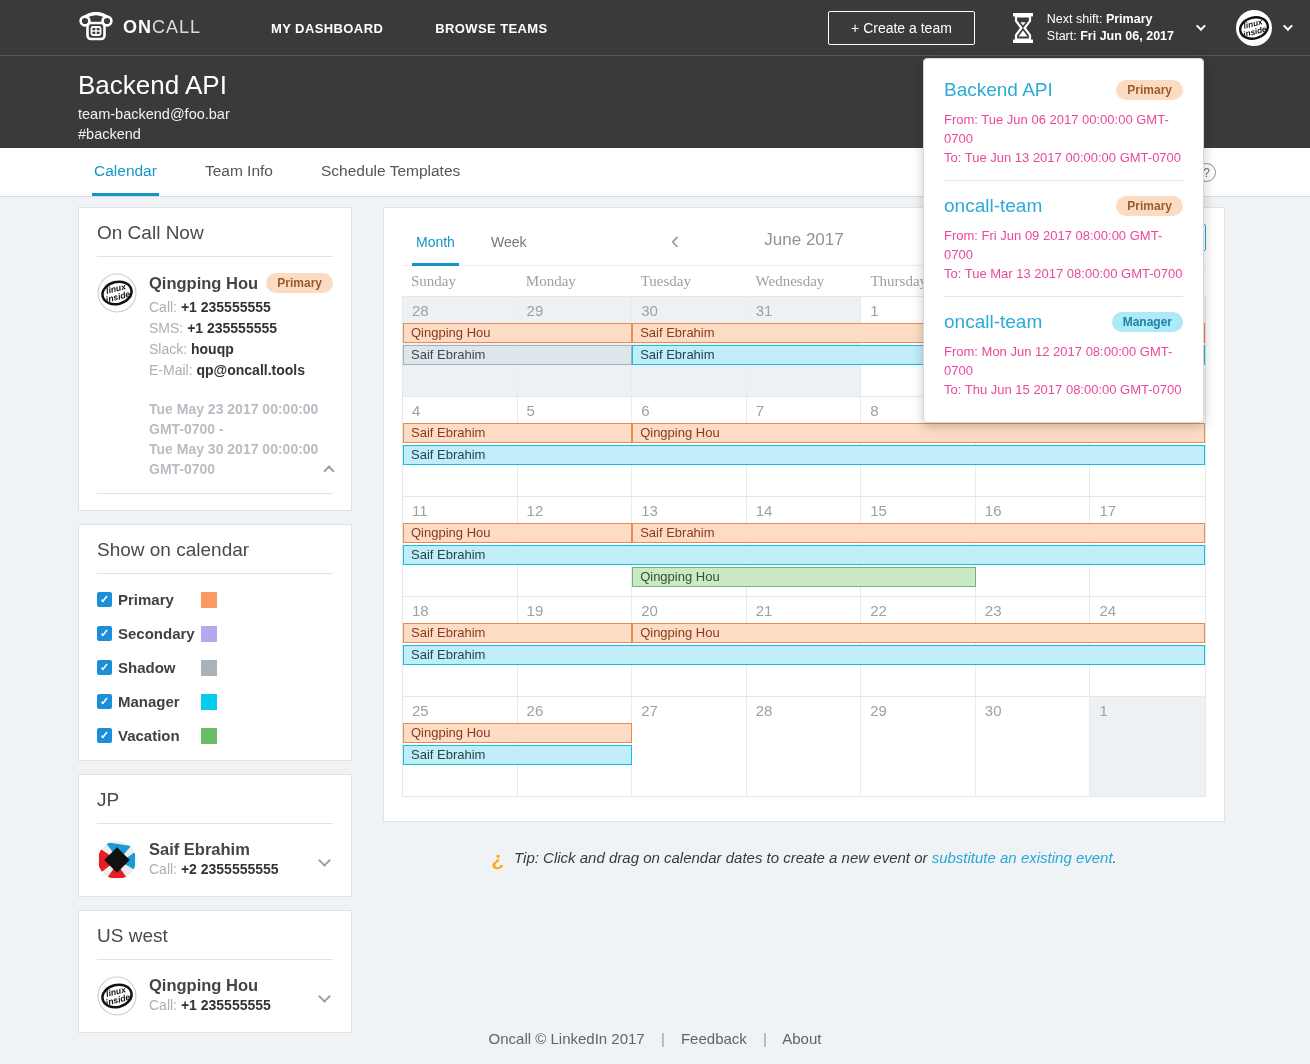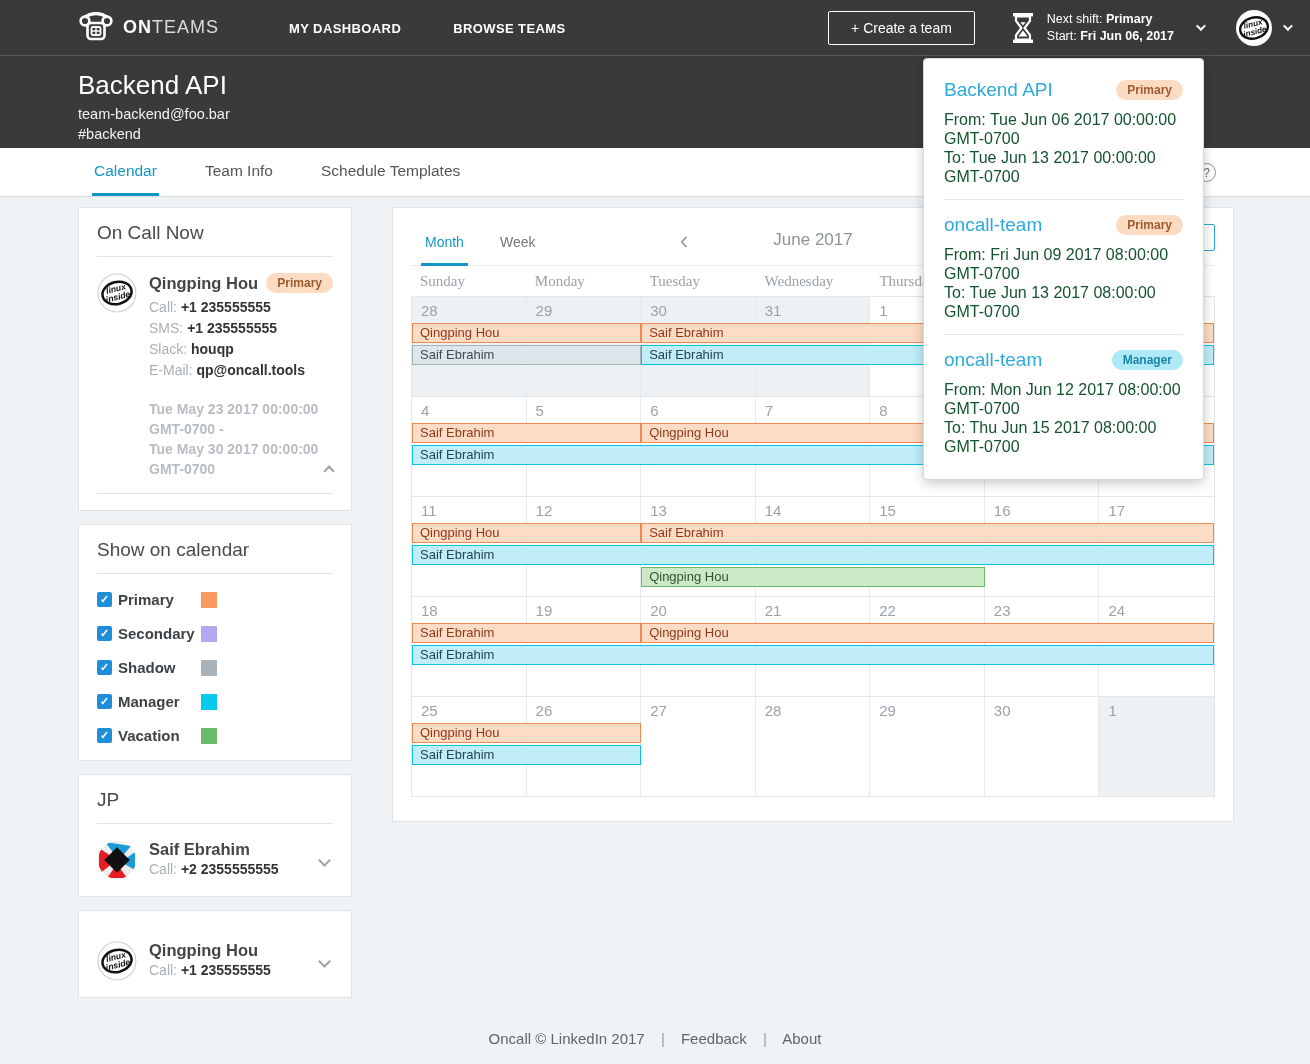--- a/index.html
+++ b/index.html
@@ -46,21 +46,21 @@
   }
   .tab { font-size:15.5px; color:#555; display:flex; align-items:center;
     padding:0 2px; margin-right:44px; cursor:pointer; border-bottom:3px solid transparent; }
   .tab.active { color:#1495c8; border-bottom-color:#1495c8; }
   .help-circle {
     position:absolute; right:94px; top:15px; width:19px; height:19px; border-radius:50%;
     border:1.5px solid #8a9297; color:#6b7479; font-size:12px; display:flex;
     align-items:center; justify-content:center; cursor:pointer; background:#fff;
   }
   
-  .content { display:flex; padding:10px 90px 0 78px; gap:40px; }
+  .content { display:flex; padding:10px 90px 0 78px; gap:31px; }
   .sidebar { width:274px; flex:none; }
   .main { width:842px; flex:none; }
   .card { background:#fff; border:1px solid #dfe3e6; margin-bottom:13px; padding:14px 18px 16px; }
   .card-title { font-size:19px; color:#4a4a4a; font-weight:normal; padding-bottom:12px;
     border-bottom:1px solid #e2e2e2; }
   
   .person-row { display:flex; align-items:flex-start; gap:12px; padding-top:16px; }
   .person-info { flex:1; }
   .person-name-row { display:flex; align-items:center; justify-content:space-between; }
   .person-name { font-size:16.5px; font-weight:bold; color:#444; }
@@ -123,40 +123,40 @@
   
   .shift-popup {
     position:absolute; left:923px; top:58px; width:281px; z-index:50;
     background:#fff; border:1px solid #d8d8d8; border-radius:4px;
     box-shadow:0 3px 12px rgba(0,0,0,.22); padding:6px 20px 10px;
   }
   .popup-entry { padding:14px 0 13px; border-bottom:1px solid #e6e6e6; }
   .popup-entry:last-child { border-bottom:none; }
   .popup-title-row { display:flex; align-items:center; justify-content:space-between; }
   .popup-team { font-size:19px; color:#2caad9; cursor:pointer; }
-  .popup-dates { font-size:16px; color:#14532d; line-height:19px; margin-top:9px; }
+  .popup-dates { font-size:13px; color:#ec4899; line-height:19px; margin-top:9px; }
   svg { display:block; }
 </style>
 </head>
 <body>
 
 <div class="navbar">
   <div class="brand">
     <span>
       <svg width="36" height="32" viewBox="0 0 36 32">
         <circle cx="7" cy="9" r="4.4" fill="none" stroke="#fff" stroke-width="2.6"></circle>
         <circle cx="29" cy="9" r="4.4" fill="none" stroke="#fff" stroke-width="2.6"></circle>
         <path d="M7 5 Q18 -2 29 5" fill="none" stroke="#fff" stroke-width="3.4"></path>
         <rect x="9.5" y="11" width="17" height="16" rx="3.5" fill="none" stroke="#fff" stroke-width="2.6"></rect>
         <rect x="13.5" y="15" width="9" height="8" rx="1.5" fill="none" stroke="#fff" stroke-width="1.8"></rect>
         <line x1="18" y1="15" x2="18" y2="23" stroke="#fff" stroke-width="1.4"></line>
         <line x1="13.5" y1="19" x2="22.5" y2="19" stroke="#fff" stroke-width="1.4"></line>
       </svg>
     </span>
-    <span class="brand-text"><span class="on">ON</span><span class="call">TEAMS</span></span>
+    <span class="brand-text"><span class="on">ON</span><span class="call">CALL</span></span>
   </div>
   <div id="nav-items"><span class="nav-item">MY DASHBOARD</span><span class="nav-item">BROWSE TEAMS</span></div>
   <div class="nav-spacer"></div>
   <button class="create-team-btn">+ Create a team</button>
   <div class="next-shift">
     <span>
       <svg width="24" height="30" viewBox="0 0 24 30">
         <rect x="2" y="0" width="20" height="3.4" fill="#fff"></rect>
         <rect x="2" y="26.6" width="20" height="3.4" fill="#fff"></rect>
         <path d="M5 3.4 H19 V8 L13.6 15 L19 22 V26.6 H5 V22 L10.4 15 L5 8 Z" fill="none" stroke="#fff" stroke-width="2.2"></path>
@@ -300,20 +300,21 @@
               </svg>
             </span>
             <div class="rot-info">
               <div class="person-name">Saif Ebrahim</div>
               <div class="contact-line"><span class="contact-label">Call:</span> <span class="contact-value">+2 2355555555</span></div>
             </div>
             <span class="rot-chev"></span>
           </div>
         </div>
         <div class="card">
+          <div class="card-title">US west</div>
           <div class="rot-row">
             <span>
               <svg width="40" height="40" viewBox="0 0 38 38">
     <circle cx="19" cy="19" r="18" fill="#fff" stroke="#ccc" stroke-width="1"></circle>
     <g transform="rotate(-14 19 19)">
       <ellipse cx="19" cy="19" rx="14" ry="10.5" fill="none" stroke="#111" stroke-width="2.4"></ellipse>
       <text x="19" y="17.5" font-size="8.2" font-style="italic" font-weight="bold" fill="#111" text-anchor="middle" font-family="Liberation Sans, sans-serif">linux</text>
       <text x="19" y="25.5" font-size="8.2" font-style="italic" font-weight="bold" fill="#111" text-anchor="middle" font-family="Liberation Sans, sans-serif">inside</text>
     </g>
               </svg>
@@ -429,20 +430,23 @@
               <div class="day-cell other"><span>1</span></div>
             </div>
             <div class="events-layer">
               <div class="ev" style="left: 0%; width: 28.5714%; top: 26px; background: rgb(252, 220, 196); border-color: rgb(238, 138, 79); color: rgb(140, 58, 29);">Qingping Hou</div>
               <div class="ev" style="left: 0%; width: 28.5714%; top: 48px; background: rgb(192, 237, 248); border-color: rgb(12, 194, 224); color: rgb(35, 70, 79);">Saif Ebrahim</div>
             </div>
           </div>
         </div>
     </div>
 
+    <div class="tip-row">
+      <span class="tip-icon">¿</span><span>Tip: Click and drag on calendar dates to create a new event or </span><span class="tip-link">substitute an existing event</span><span>.</span>
+    </div>
   </div>
 </div>
 
 <div class="shift-popup" id="shift-popup">
     <div class="popup-entry">
       <div class="popup-title-row">
         <span class="popup-team">Backend API</span>
         <span class="pill pill-primary">Primary</span>
       </div>
       <div class="popup-dates">
@@ -450,21 +454,21 @@
         <div>To: Tue Jun 13 2017 00:00:00 GMT-0700</div>
       </div>
     </div>
     <div class="popup-entry">
       <div class="popup-title-row">
         <span class="popup-team">oncall-team</span>
         <span class="pill pill-primary">Primary</span>
       </div>
       <div class="popup-dates">
         <div>From: Fri Jun 09 2017 08:00:00 GMT-0700</div>
-        <div>To: Tue Jun 13 2017 08:00:00 GMT-0700</div>
+        <div>To: Tue Mar 13 2017 08:00:00 GMT-0700</div>
       </div>
     </div>
     <div class="popup-entry">
       <div class="popup-title-row">
         <span class="popup-team">oncall-team</span>
         <span class="pill pill-manager">Manager</span>
       </div>
       <div class="popup-dates">
         <div>From: Mon Jun 12 2017 08:00:00 GMT-0700</div>
         <div>To: Thu Jun 15 2017 08:00:00 GMT-0700</div>

